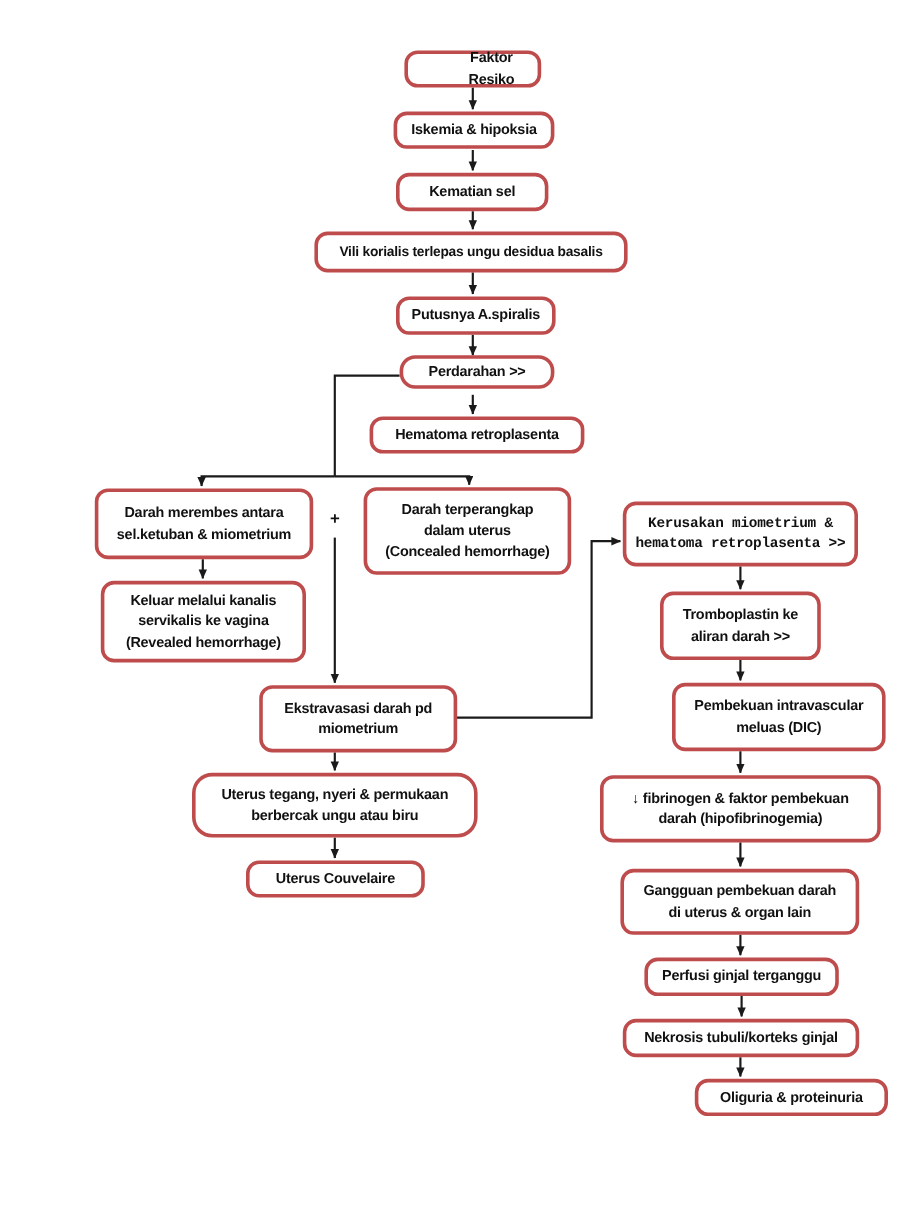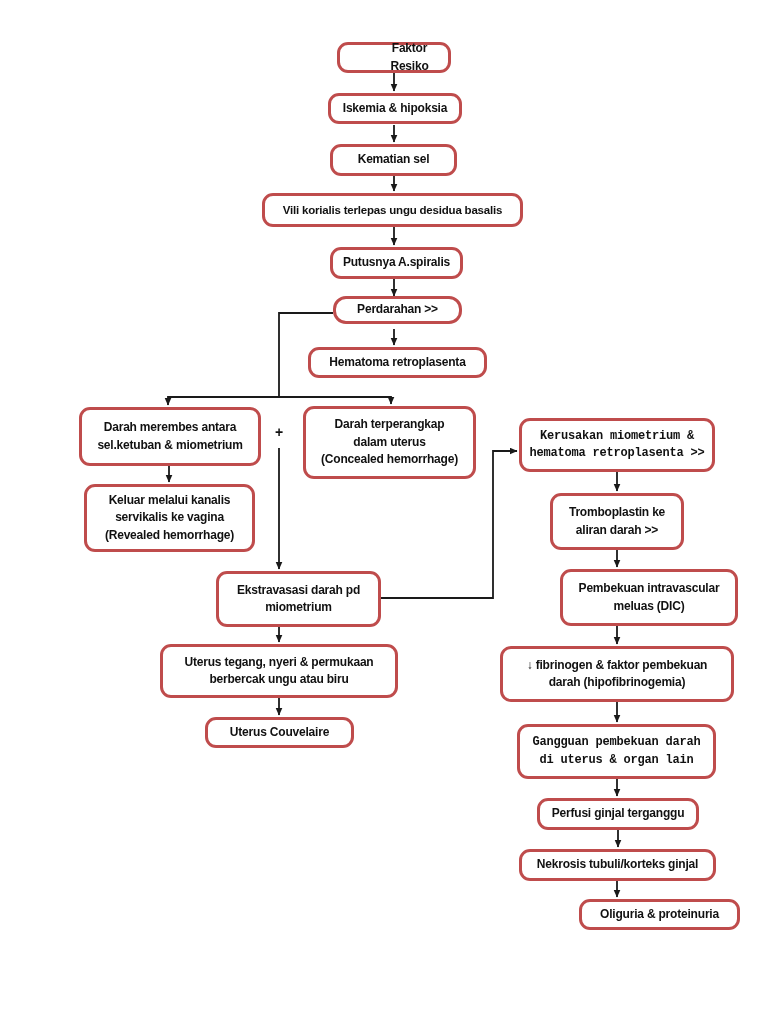--- a/index.html
+++ b/index.html
@@ -70,24 +70,24 @@
   .n4 {left:330px; top:247px; width:133px; height:32px;text-align:center;}
   .n5 {left:333px; top:296px; width:129px; height:28px;border-radius:13px;}
   .n6 {left:308px; top:347px; width:179px; height:31px;}
   .n7 {left:79px;  top:407px; width:182px; height:59px;}
   .n8 {left:303px; top:406px; width:173px; height:73px;}
   .n9 {left:519px; top:418px; width:196px; height:54px;font-family:Liberation Mono, monospace;}
   .n10{left:84px;  top:484px; width:171px; height:68px;}
   .n11{left:550px; top:493px; width:134px; height:57px;}
   .n12{left:197px; top:571px; width:165px; height:56px;margin-left:19px;}
   .n13{left:528px; top:569px; width:178px; height:57px;margin-left:32px;}
-  .n14{left:160px; top:644px; width:238px; height:54px;}
+  .n14{left:160px; top:644px; width:238px; height:54px;border-radius:17px;}
   .n15{left:500px; top:646px; width:234px; height:56px;}
   .n16{left:205px; top:717px; width:149px; height:31px;}
-  .n17{left:517px; top:724px; width:199px; height:55px;font-family:Liberation Mono, monospace;}
+  .n17{left:517px; top:724px; width:199px; height:55px;}
   .n18{left:537px; top:798px; width:162px; height:32px;}
   .n19{left:519px; top:849px; width:197px; height:32px;}
   .n20{left:537px; top:899px; width:161px; height:31px;margin-left:42px;}
 </style>
 </head>
 <body>
 
 <div class="page">
 
   <svg class="edges" viewBox="0 0 768 1024" xmlns="http://www.w3.org/2000/svg">

